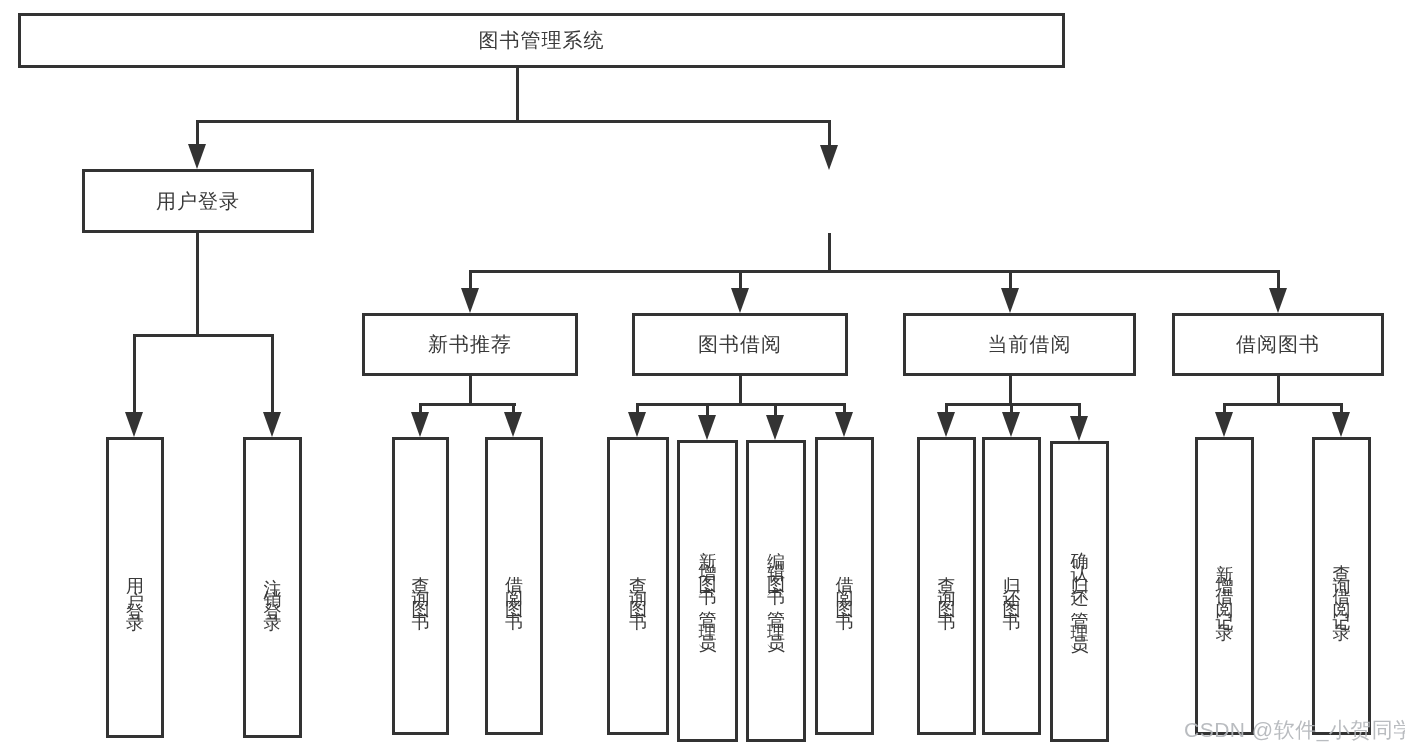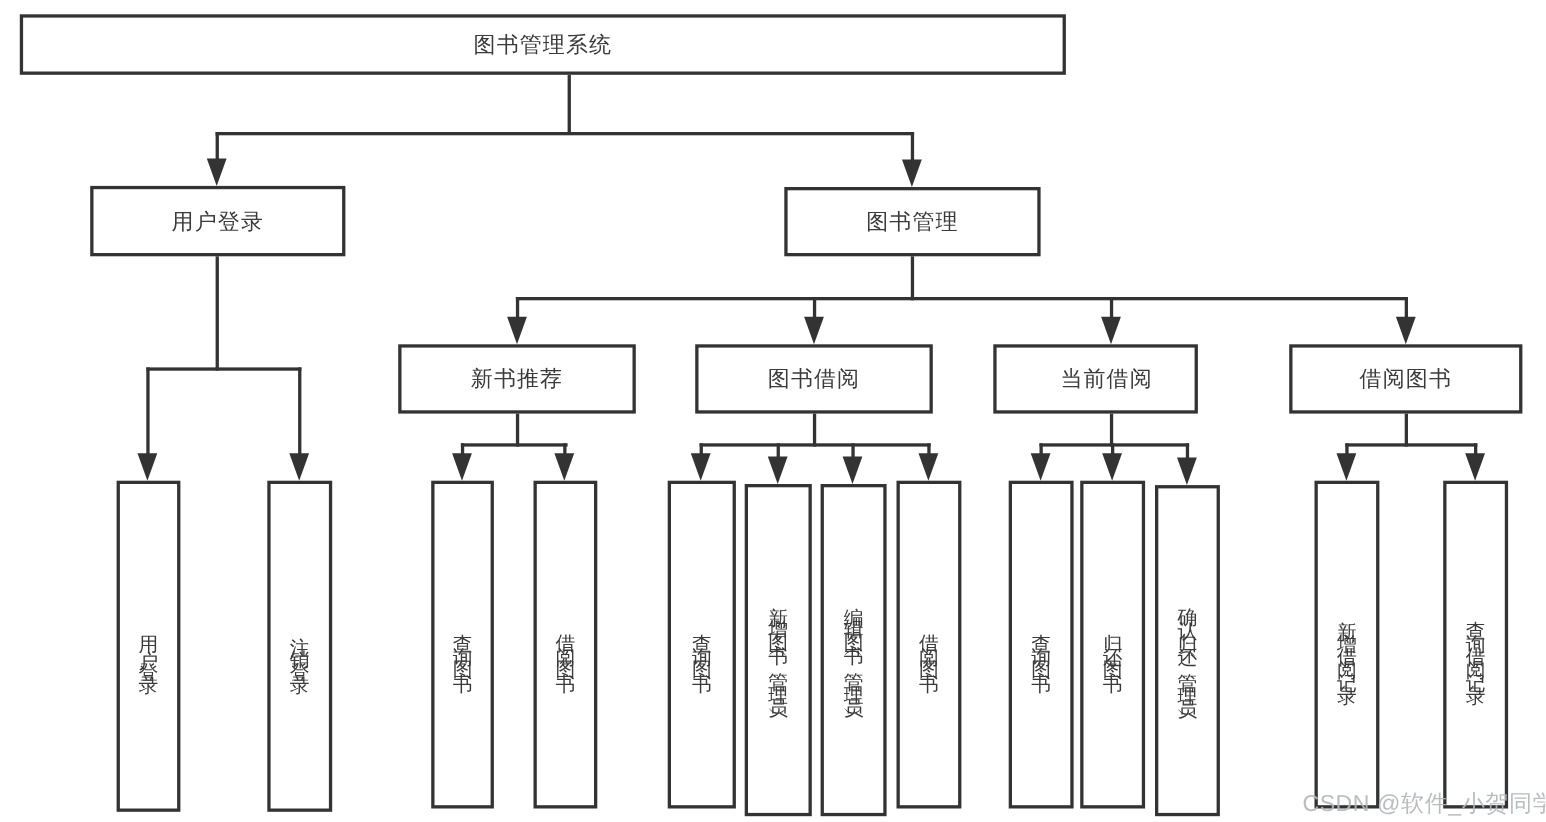--- a/index.html
+++ b/index.html
@@ -60,31 +60,30 @@
     z-index:9;
     white-space:nowrap;
     letter-spacing:0.5px;
   }
 </style>
 </head>
 <body>
 
 <div id="canvas">
 
-  <div class="box" style="left:18px;top:13px;width:951px;height:55px;">图书管理系统</div>
+  <div class="box" style="left:18px;top:13px;width:1047px;height:55px;">图书管理系统</div>
 
   <div class="vl" style="left:515.5px;top:68px;height:54px;"></div>
   <div class="hl" style="left:195.5px;top:119.5px;width:635px;"></div>
   <div class="vl" style="left:195.5px;top:120px;height:29px;"></div>
   <div class="tri" style="left:187.5px;top:144px;"></div>
   <div class="vl" style="left:827.5px;top:120px;height:30px;"></div>
   <div class="tri" style="left:819.5px;top:145px;"></div>
 
   <div class="box" style="left:82px;top:169px;width:232px;height:64px;">用户登录</div>
-  <div class="box" style="left:713px;top:170px;width:233px;height:63px;">图书管理</div>
 
   <div class="vl" style="left:195.5px;top:233px;height:104px;"></div>
   <div class="hl" style="left:132.5px;top:334px;width:141px;"></div>
   <div class="vl" style="left:132.5px;top:334px;height:83px;"></div>
   <div class="tri" style="left:124.5px;top:412px;"></div>
   <div class="vl" style="left:270.5px;top:334px;height:83px;"></div>
   <div class="tri" style="left:262.5px;top:412px;"></div>
 
   <div class="vl" style="left:827.5px;top:233px;height:40px;"></div>
   <div class="hl" style="left:468.5px;top:270px;width:811px;"></div>
@@ -92,21 +91,21 @@
   <div class="tri" style="left:460.5px;top:288px;"></div>
   <div class="vl" style="left:738.5px;top:270px;height:22px;"></div>
   <div class="tri" style="left:730.5px;top:288px;"></div>
   <div class="vl" style="left:1008.5px;top:270px;height:22px;"></div>
   <div class="tri" style="left:1000.5px;top:288px;"></div>
   <div class="vl" style="left:1276.5px;top:270px;height:22px;"></div>
   <div class="tri" style="left:1268.5px;top:288px;"></div>
 
   <div class="box" style="left:632px;top:313px;width:216px;height:63px;">图书借阅</div>
   <div class="box" style="left:362px;top:313px;width:216px;height:63px;">新书推荐</div>
-  <div class="box" style="left:903px;top:313px;width:186px;height:63px;padding-left:20px;">当前借阅</div>
+  <div class="box" style="left:903px;top:313px;width:233px;height:63px;padding-left:20px;">当前借阅</div>
   <div class="box" style="left:1172px;top:313px;width:212px;height:63px;">借阅图书</div>
 
   <div class="vl" style="left:468.5px;top:376px;height:30px;"></div>
   <div class="hl" style="left:418.5px;top:403px;width:97px;"></div>
   <div class="vl" style="left:418.5px;top:403px;height:14px;"></div>
   <div class="tri" style="left:410.5px;top:412px;"></div>
   <div class="vl" style="left:511.5px;top:403px;height:14px;"></div>
   <div class="tri" style="left:503.5px;top:412px;"></div>
 
   <div class="vl" style="left:738.5px;top:376px;height:30px;"></div>

